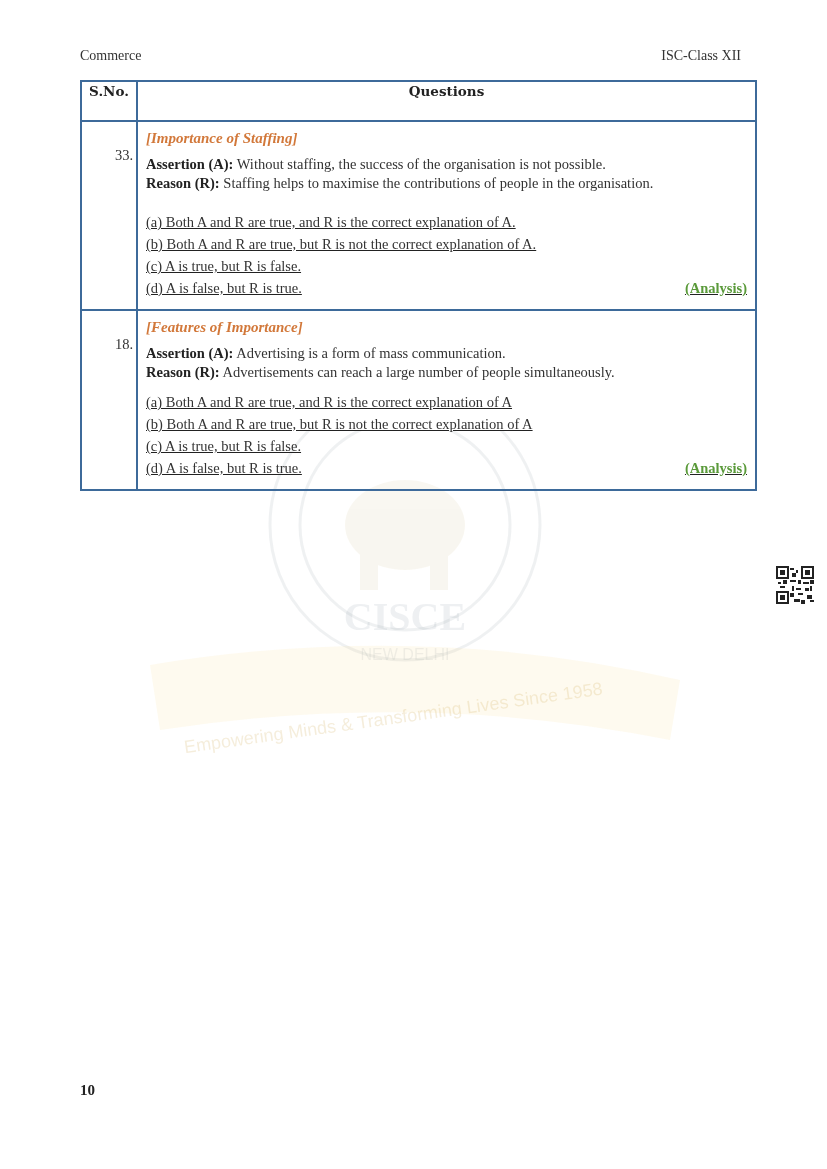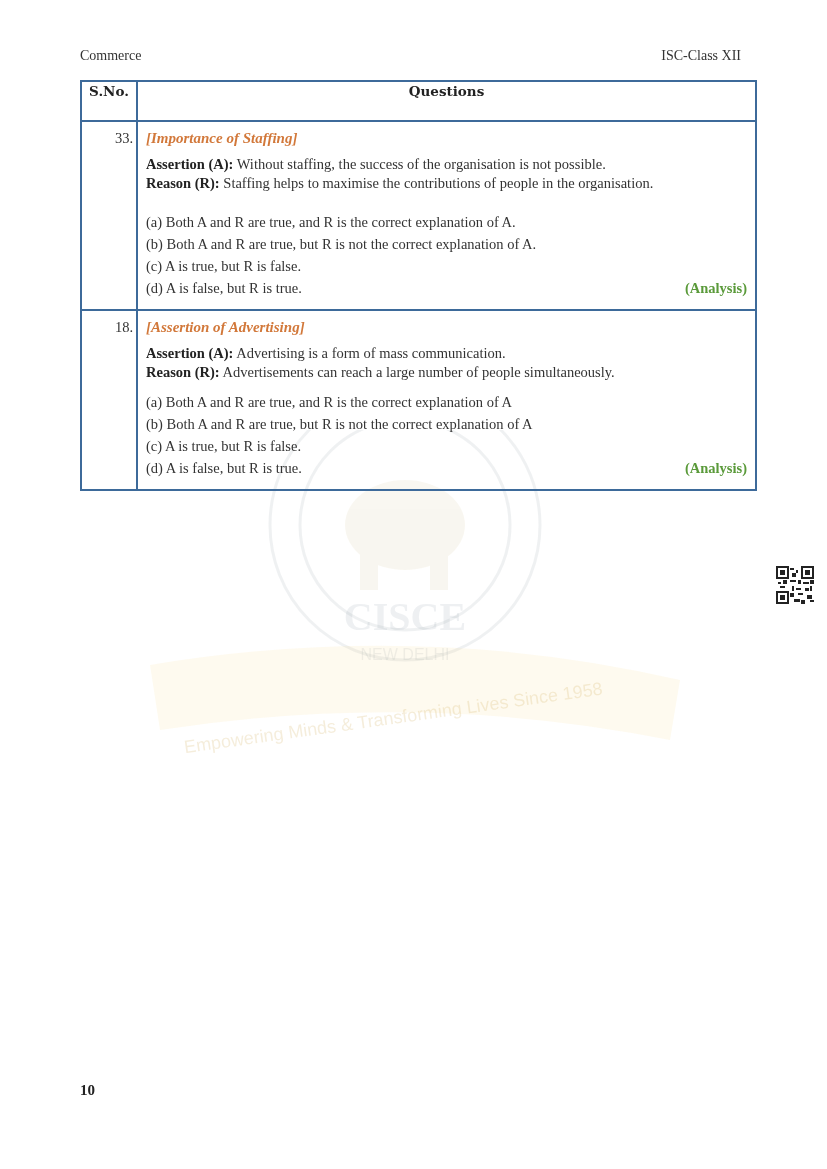--- a/index.html
+++ b/index.html
@@ -23,26 +23,26 @@
     border-collapse: collapse; border: 2.5px solid #3d6a9a;
     font-family: "Liberation Serif", serif; font-size: 14.5px;
     background: transparent;
   }
   .qa-table th, .qa-table td { border: 2px solid #3d6a9a; vertical-align: top; }
   .qa-table th {
     height: 36px; font-weight: bold; font-size: 15px; color: #222;
     font-family: "DejaVu Serif", serif; font-size: 13.5px;
   }
   .col-sno { width: 52px; }
-  .sno-cell { text-align: right; padding: 8px 3px 0 0; font-size: 14.5px; color: #333; }
+  .sno-cell { text-align: right; padding: 25px 3px 0 0; font-size: 14.5px; color: #333; }
   .q-cell { padding: 8px 8px 10px 8px; }
   .topic { color: #d2783a; font-style: italic; font-weight: bold; font-size: 15px; margin-bottom: 8px; }
   .ar-line { line-height: 19px; color: #333; }
   .ar-label { font-weight: bold; color: #222; text-align: right; }
-  .options { margin-top: 18px; }
+  .options { margin-top: 18px; text-decoration: underline; }
   .options.tight { margin-top: 9px; }
   .opt { line-height: 22px; display: flex; justify-content: space-between; color: #333; }
   .bloom { color: #5a9a3a; font-weight: bold; }
   .qr {
     position: absolute; left: 776px; top: 566px; width: 38px; height: 38px;
   }
   .page-footer {
     position: absolute; top: 1082px; left: 80px; right: 96px;
     display: flex; justify-content: space-between; font-size: 15px;
     font-family: "Liberation Serif", serif; color: #222;
@@ -108,21 +108,21 @@
           <div class="opt">
             <span>(d) A is false, but R is true.</span>
             <span class="bloom">(Analysis)</span>
           </div>
         </div>
       </td>
     </tr>
     <tr>
       <td class="sno-cell">18.</td>
       <td class="q-cell">
-        <div class="topic">[Assertion of Advertising]</div>
+        <div class="topic">[Features of Importance]</div>
         <div class="ar-line">
           <span class="ar-label">Assertion (A):</span>
           <span>Advertising is a form of mass communication.</span>
         </div>
         <div class="ar-line">
           <span class="ar-label">Reason (R):</span>
           <span>Advertisements can reach a large number of people simultaneously.</span>
         </div>
         <div class="options tight">
           <div class="opt">

